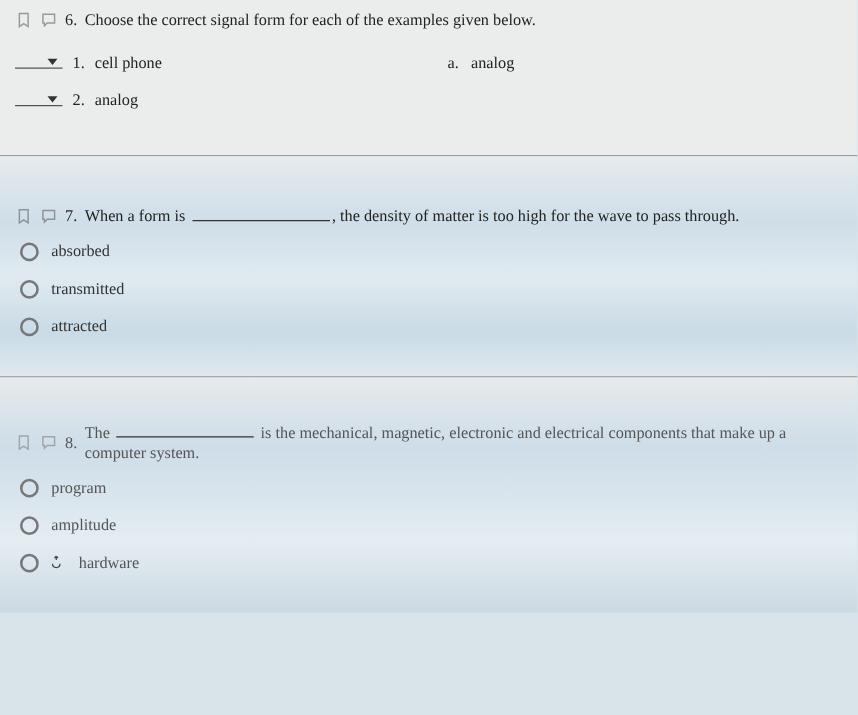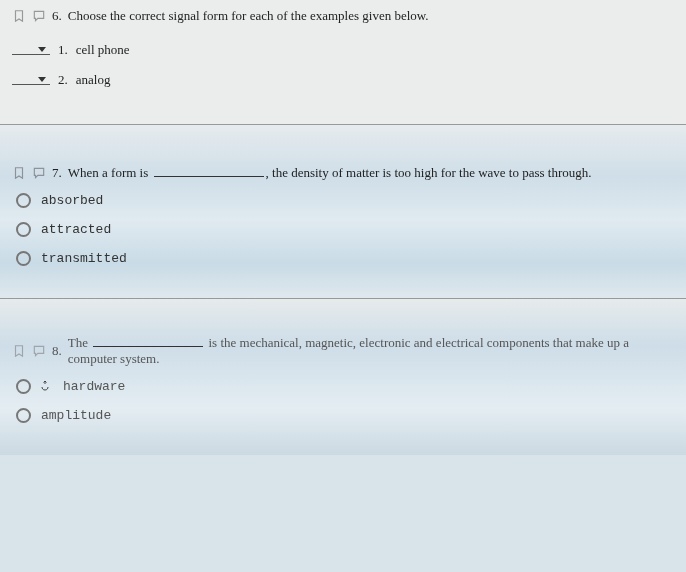--- a/index.html
+++ b/index.html
@@ -86,21 +86,20 @@
       width: 110px;
       height: 12px;
       vertical-align: baseline;
       margin: 0 2px;
     }
     .option-row {
       display: flex;
       align-items: flex-end;
       gap: 10px;
       margin: 12px 0 14px 4px;
-      font-family: Liberation Mono, monospace;
     }
     .radio {
       width: 15px; height: 15px;
       border: 2px solid #777;
       border-radius: 50%;
       flex-shrink: 0;
       cursor: pointer;
       background: transparent;
     }
     .option-label { color: #333; }
@@ -141,20 +140,24 @@
       </div>
       <div class="match-item">
         <span class="dropdown">
             <span class="caret-down"></span>
           </span>
         <span class="match-label">2.</span>
         <span class="match-label">analog</span>
       </div>
     </div>
     <div class="match-right">
+      <div class="answer-key-item">
+        <span>a.</span>&nbsp;&nbsp;
+        <span>analog</span>
+      </div>
     </div>
   </div>
 </div>
 
 <div class="question-block q7">
   <div class="q-header">
     <span class="icon-flag">
       <svg viewBox="0 0 24 24" fill="none" stroke="#555" stroke-width="2">
           <path d="M6 3h12v18l-6-4-6 4V3z"></path>
         </svg>
@@ -168,25 +171,25 @@
     <span class="q-text">
       <span>When a form is </span><span class="blank"></span><span>, the density of matter is too high for the wave to pass through.</span>
     </span>
   </div>
   <div class="option-row">
     <span class="radio"></span>
     <span class="option-label">absorbed</span>
   </div>
   <div class="option-row">
     <span class="radio"></span>
+    <span class="option-label">transmitted</span>
+  </div>
+  <div class="option-row">
+    <span class="radio"></span>
     <span class="option-label">attracted</span>
-  </div>
-  <div class="option-row">
-    <span class="radio"></span>
-    <span class="option-label">transmitted</span>
   </div>
 </div>
 
 <div class="question-block q8">
   <div class="q-header">
     <span class="icon-flag">
       <svg viewBox="0 0 24 24" fill="none" stroke="#777" stroke-width="2">
           <path d="M6 3h12v18l-6-4-6 4V3z"></path>
         </svg>
     </span>
@@ -195,24 +198,28 @@
           <path d="M4 4h16v12H10l-4 4v-4H4V4z"></path>
         </svg>
     </span>
     <span class="q-number">8.</span>
     <span class="q-text">
       <span>The </span><span class="blank"></span><span> is the mechanical, magnetic, electronic and electrical components that make up a computer system.</span>
     </span>
   </div>
   <div class="option-row">
     <span class="radio"></span>
+    <span class="option-label">program</span>
+  </div>
+  <div class="option-row">
+    <span class="radio"></span>
+    <span class="option-label">amplitude</span>
+  </div>
+  <div class="option-row">
+    <span class="radio"></span>
     <span class="cursor-overlay">
       <svg viewBox="0 0 24 24" fill="none" stroke="#444" stroke-width="2">
           <path d="M12 2v6M12 2l-3 3M12 2l3 3M6 14c0 3 2 6 6 6s6-3 6-6"></path>
         </svg>
     </span>
     <span class="option-label">hardware</span>
   </div>
-  <div class="option-row">
-    <span class="radio"></span>
-    <span class="option-label">amplitude</span>
-  </div>
 </div>
 
 </body></html>

